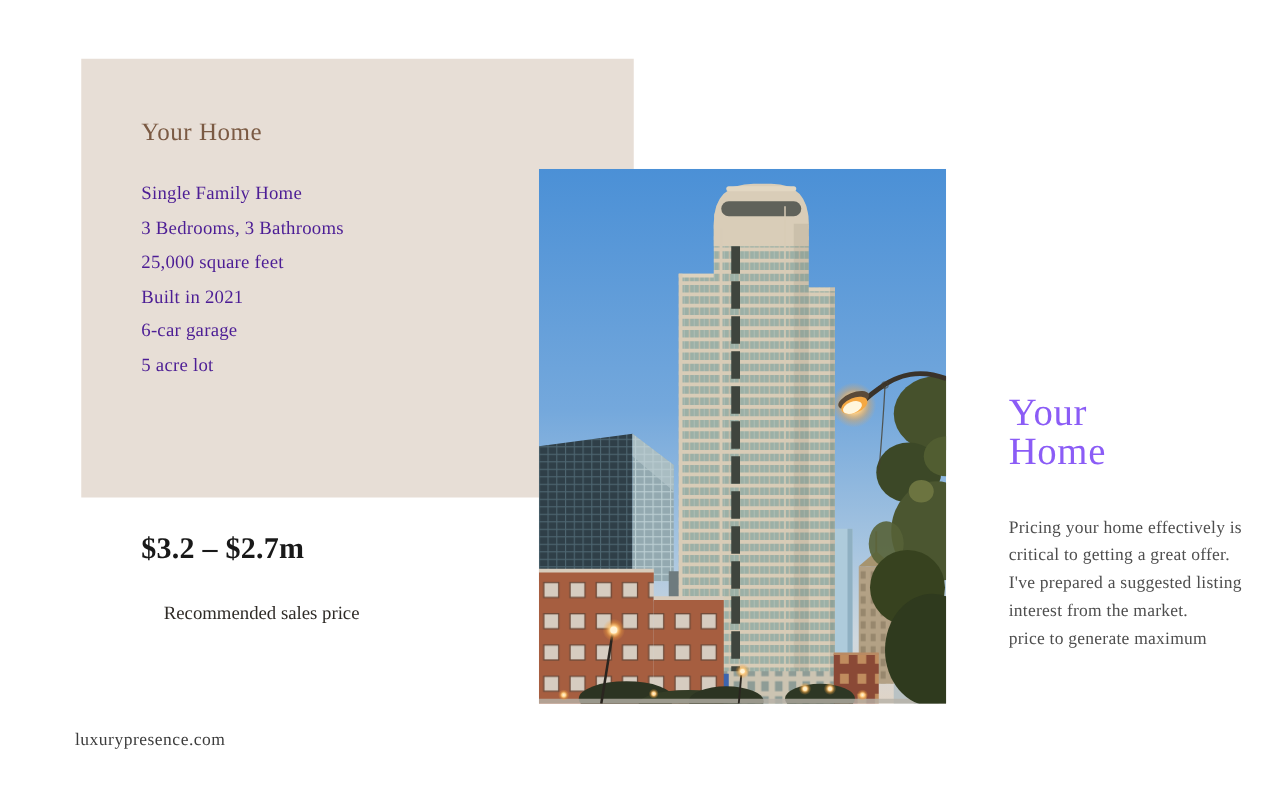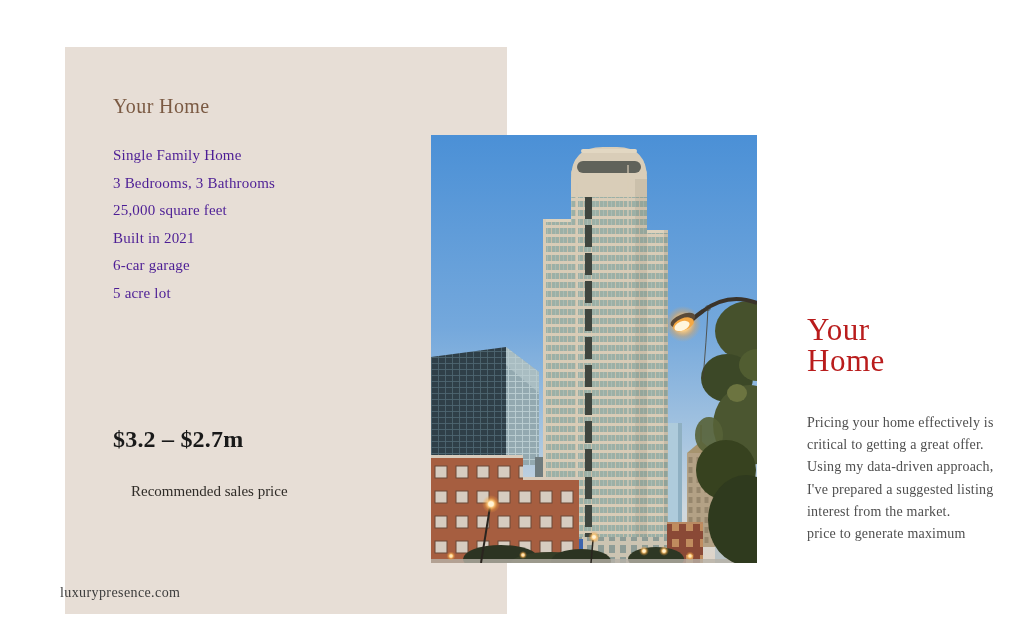--- a/index.html
+++ b/index.html
@@ -3,21 +3,21 @@
 <meta charset="utf-8">
 <style>
   html,body{margin:0;padding:0;}
   body{
     width:1024px;height:639px;position:relative;overflow:hidden;
     background:#ffffff;
     font-family:"Liberation Serif", serif;
   }
   
   .card{
-    position:absolute;left:65px;top:47px;width:442px;height:567px;
+    position:absolute;left:65px;top:47px;width:442px;height:351px;
     background:#e7ded6;
   }
   .card-title{
     position:absolute;left:48px;top:49px;margin:0;
     font-size:20px;font-weight:400;line-height:1;
     color:#7b5a43;letter-spacing:.4px;
   }
   .features{
     position:absolute;left:48px;top:95px;margin:0;padding:0;list-style:none;
     font-size:15px;line-height:27.6px;color:#4c1d95;letter-spacing:.2px;
@@ -33,21 +33,21 @@
   
   .photo{
     position:absolute;left:431px;top:135px;width:326px;height:428px;
     margin:0;overflow:hidden;
   }
   .photo svg{display:block;}
   
   .intro{position:absolute;left:807px;top:314px;width:214px;}
   .intro-title{
     margin:0;font-size:31px;line-height:31px;font-weight:400;
-    color:#b91c1c;letter-spacing:.5px;
+    color:#8b5cf6;letter-spacing:.5px;
   }
   .intro-title span{display:block;}
   .intro-para{
     margin:36px 0 0 0;
     font-size:14px;line-height:22.2px;color:#4e4e4e;letter-spacing:.2px;
     white-space:nowrap;
   }
   
   .site{
     position:absolute;left:60px;top:585px;
@@ -213,20 +213,19 @@
 </figure>
 
 <aside class="intro">
   <h1 class="intro-title">
     <span>Your</span>
     <span>Home</span>
   </h1>
   <div class="intro-para">
     <div>Pricing your home effectively is</div>
     <div>critical to getting a great offer.</div>
-    <div>Using my data-driven approach,</div>
     <div>I've prepared a suggested listing</div>
     <div>interest from the market.</div>
     <div>price to generate maximum</div>
   </div>
 </aside>
 
 <a class="site" href="#">luxurypresence.com</a>
 
 </body></html>

